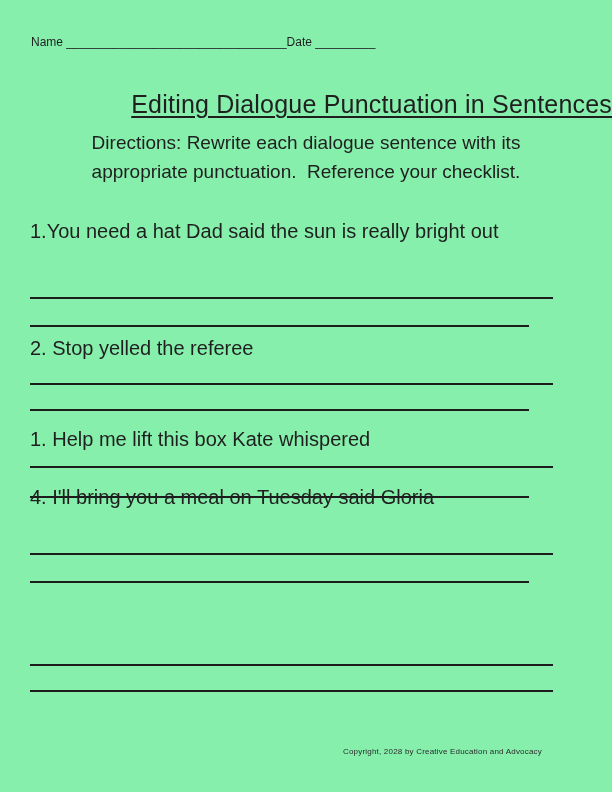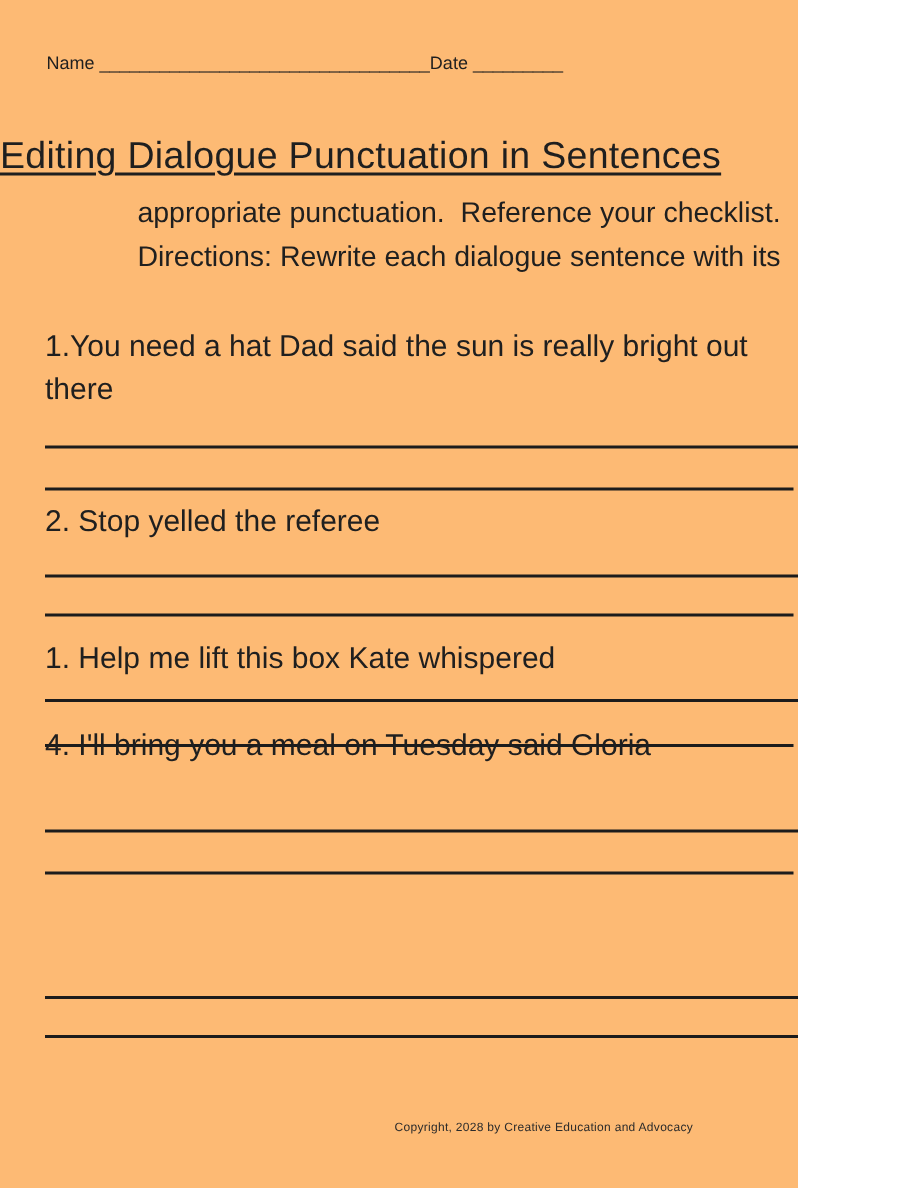--- a/index.html
+++ b/index.html
@@ -2,43 +2,43 @@
 <html><head>
 <meta charset="utf-8">
 <style>
   html, body {
     margin: 0;
     padding: 0;
     background: #ffffff;
   }
   .page {
     position: relative;
-    width: 532px;
+    width: 612px;
     height: 792px;
-    background: #fdba74;
+    background: #86efac;
     font-family: "Liberation Sans", sans-serif;
     color: #1f1f1f;
     overflow: hidden;
   }
   .name-date {
     position: absolute;
     top: 35px;
     left: 31px;
     font-size: 12px;
     line-height: 14px;
     white-space: pre;
     color: #1f1f1f;
   }
   .title {
     position: absolute;
     top: 90px;
     left: 0;
     width: 612px;
     margin: 0;
-    text-align: left;
+    text-align: right;
     font-size: 25px;
     font-weight: 400;
     letter-spacing: 0.2px;
     text-decoration: underline;
     text-decoration-thickness: 2px;
     text-underline-offset: 3px;
     color: #1f1f1f;
   }
   .directions {
     position: absolute;
@@ -94,27 +94,26 @@
 </head>
 <body>
 
 <div class="page">
 
   <div class="name-date">Name _________________________________Date _________</div>
 
   <h1 class="title">Editing Dialogue Punctuation in Sentences</h1>
 
   <div class="directions">
+    <div class="dir-line">Directions: Rewrite each dialogue sentence with its</div>
     <div class="dir-line">appropriate punctuation.  Reference your checklist.</div>
-    <div class="dir-line">Directions: Rewrite each dialogue sentence with its</div>
   </div>
 
   <div class="q" id="q1">
     <div class="q-line">1.You need a hat Dad said the sun is really bright out</div>
-    <div class="q-line">there</div>
   </div>
   <div class="rule long" id="r1a"></div>
   <div class="rule short" id="r1b"></div>
 
   <div class="q" id="q2">
     <div class="q-line">2. Stop yelled the referee</div>
   </div>
   <div class="rule long" id="r2a"></div>
   <div class="rule short" id="r2b"></div>
 

